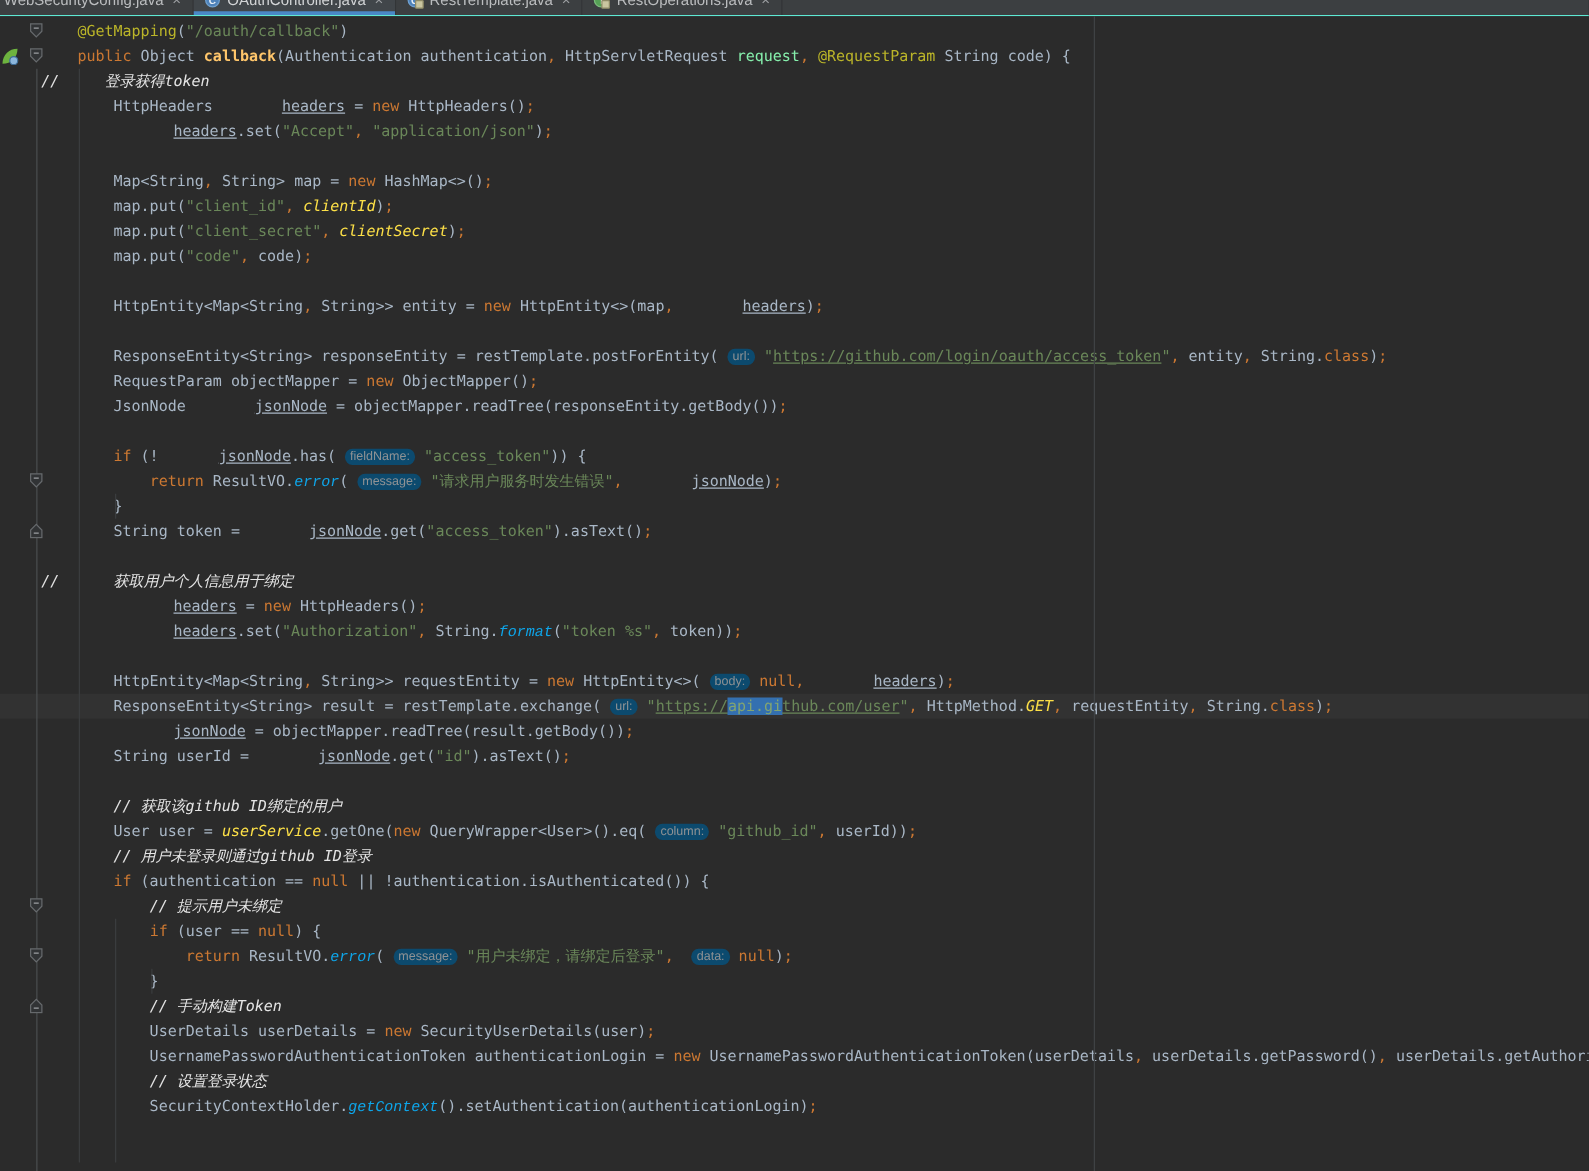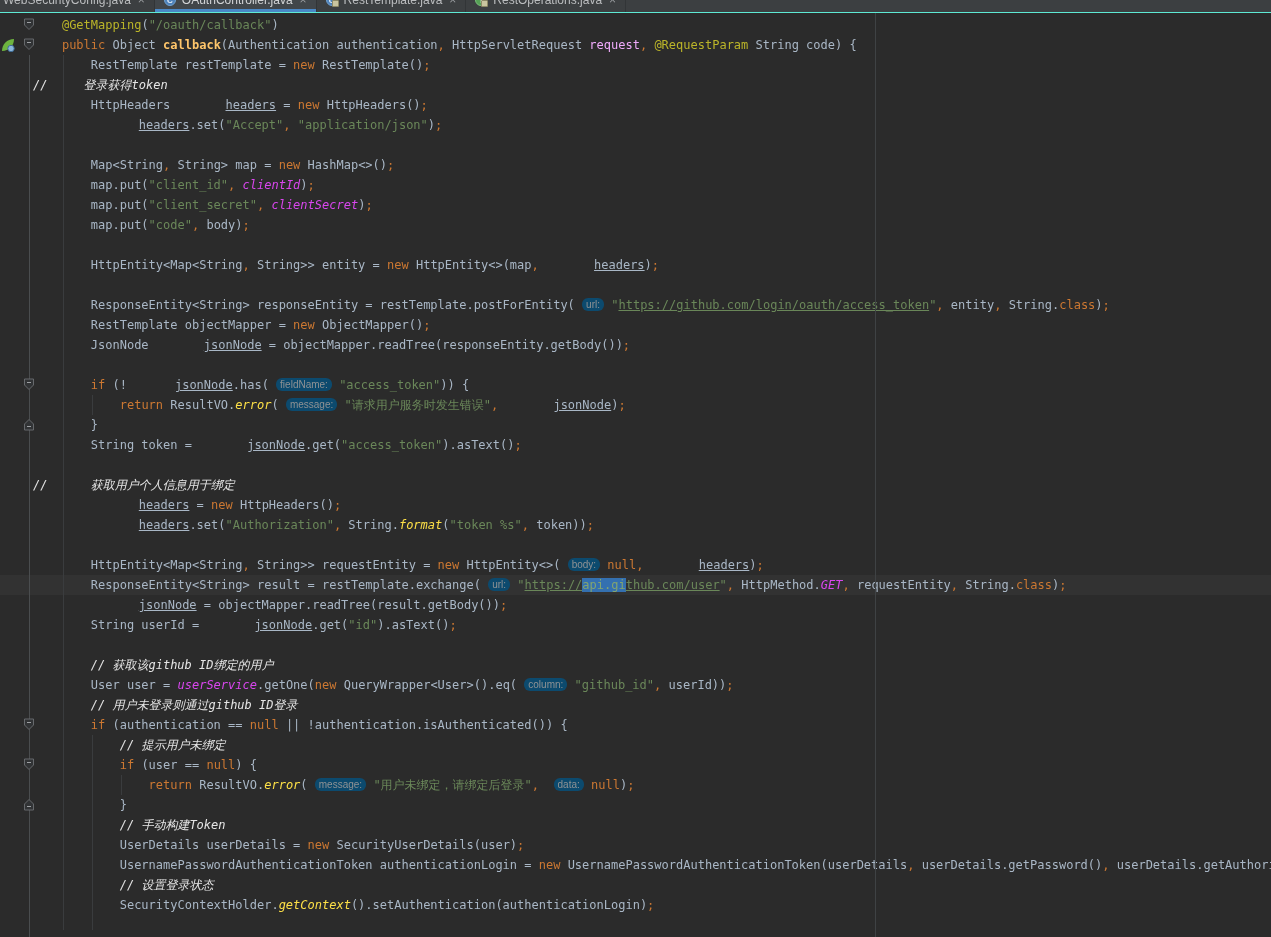--- a/index.html
+++ b/index.html
@@ -33,25 +33,25 @@
   .line.current{background:#323232;}
 
   
   .tk-p{color:#A9B7C6;}
   .tk-k{color:#CC7832;}
   .tk-an{color:#BBB529;}
   .tk-s{color:#6A8759;}
   .tk-su{color:#6A8759;text-decoration:underline;}
   .tk-selu{color:#83A571;background:#3470B0;}
   .tk-c{color:#e5e5e5;font-style:italic;}
-  .tk-f{color:#d946ef;font-style:italic;}
+  .tk-f{color:#fde047;font-style:italic;}
   .tk-m{color:#FFC66B;font-weight:bold;}
-  .tk-it{color:#fde047;font-style:italic;}
+  .tk-it{color:#0ea5e9;font-style:italic;font-family:Liberation Mono, monospace;}
   .tk-u{color:#A9B7C6;text-decoration:underline;padding-left:48px;}
-  .tk-dim{color:#f0abfc;}
+  .tk-dim{color:#86efac;}
   .tk-h{display:inline-block;background:#0c4a6e;color:#8F9294;border-radius:6px;
         font-family:"Liberation Sans","DejaVu Sans",sans-serif;font-size:10px;line-height:13px;
         padding:0 4px;vertical-align:1px;}
 
   
   #decor{position:absolute;left:0;top:0;width:1271px;height:937px;pointer-events:none;z-index:3;}
   .indent-guide{position:absolute;width:1px;background:#3A3C3E;}
   .margin-guide{position:absolute;width:1px;background:#3F4244;top:13px;bottom:0;}
   .fold-line{position:absolute;width:1px;background:#4A4D4F;}
   .fold-marker{position:absolute;left:23px;width:12px;height:13px;}
@@ -87,34 +87,33 @@
       <span class="tab-label">RestOperations.java</span>
       <span class="tab-close">×</span>
     </div>
   </div>
 </div>
 
 <div id="editor">
   <div id="code-lines">
       <div class="line"><span class="tk-p">    </span><span class="tk-an">@GetMapping</span><span class="tk-p">(</span><span class="tk-s">"/oauth/callback"</span><span class="tk-p">)</span></div>
       <div class="line"><span class="tk-p">    </span><span class="tk-k">public</span><span class="tk-p"> Object </span><span class="tk-m">callback</span><span class="tk-p">(Authentication authentication</span><span class="tk-k">,</span><span class="tk-p"> HttpServletRequest </span><span class="tk-dim">request</span><span class="tk-k">,</span><span class="tk-p"> </span><span class="tk-an">@RequestParam</span><span class="tk-p"> String code) {</span></div>
-      <div class="line"><span class="tk-p">        RestTemplate restTemplate = </span><span class="tk-k">new</span><span class="tk-p"> RestTemplate()</span><span class="tk-k">;</span></div>
       <div class="line"><span class="tk-c">//     登录获得token</span></div>
       <div class="line"><span class="tk-p">        HttpHeaders </span><span class="tk-u">headers</span><span class="tk-p"> = </span><span class="tk-k">new</span><span class="tk-p"> HttpHeaders()</span><span class="tk-k">;</span></div>
       <div class="line"><span class="tk-p">        </span><span class="tk-u">headers</span><span class="tk-p">.set(</span><span class="tk-s">"Accept"</span><span class="tk-k">,</span><span class="tk-p"> </span><span class="tk-s">"application/json"</span><span class="tk-p">)</span><span class="tk-k">;</span></div>
       <div class="line"></div>
       <div class="line"><span class="tk-p">        Map&lt;String</span><span class="tk-k">,</span><span class="tk-p"> String&gt; map = </span><span class="tk-k">new</span><span class="tk-p"> HashMap&lt;&gt;()</span><span class="tk-k">;</span></div>
       <div class="line"><span class="tk-p">        map.put(</span><span class="tk-s">"client_id"</span><span class="tk-k">,</span><span class="tk-p"> </span><span class="tk-f">clientId</span><span class="tk-p">)</span><span class="tk-k">;</span></div>
       <div class="line"><span class="tk-p">        map.put(</span><span class="tk-s">"client_secret"</span><span class="tk-k">,</span><span class="tk-p"> </span><span class="tk-f">clientSecret</span><span class="tk-p">)</span><span class="tk-k">;</span></div>
-      <div class="line"><span class="tk-p">        map.put(</span><span class="tk-s">"code"</span><span class="tk-k">,</span><span class="tk-p"> body)</span><span class="tk-k">;</span></div>
+      <div class="line"><span class="tk-p">        map.put(</span><span class="tk-s">"code"</span><span class="tk-k">,</span><span class="tk-p"> code)</span><span class="tk-k">;</span></div>
       <div class="line"></div>
       <div class="line"><span class="tk-p">        HttpEntity&lt;Map&lt;String</span><span class="tk-k">,</span><span class="tk-p"> String&gt;&gt; entity = </span><span class="tk-k">new</span><span class="tk-p"> HttpEntity&lt;&gt;(map</span><span class="tk-k">,</span><span class="tk-p"> </span><span class="tk-u">headers</span><span class="tk-p">)</span><span class="tk-k">;</span></div>
       <div class="line"></div>
       <div class="line"><span class="tk-p">        ResponseEntity&lt;String&gt; responseEntity = restTemplate.postForEntity( </span><span class="tk-h">url:</span><span class="tk-p"> </span><span class="tk-s">"</span><span class="tk-su">https://github.com/login/oauth/access_token</span><span class="tk-s">"</span><span class="tk-k">,</span><span class="tk-p"> entity</span><span class="tk-k">,</span><span class="tk-p"> String.</span><span class="tk-k">class</span><span class="tk-p">)</span><span class="tk-k">;</span></div>
-      <div class="line"><span class="tk-p">        RestTemplate objectMapper = </span><span class="tk-k">new</span><span class="tk-p"> ObjectMapper()</span><span class="tk-k">;</span></div>
+      <div class="line"><span class="tk-p">        RequestParam objectMapper = </span><span class="tk-k">new</span><span class="tk-p"> ObjectMapper()</span><span class="tk-k">;</span></div>
       <div class="line"><span class="tk-p">        JsonNode </span><span class="tk-u">jsonNode</span><span class="tk-p"> = objectMapper.readTree(responseEntity.getBody())</span><span class="tk-k">;</span></div>
       <div class="line"></div>
       <div class="line"><span class="tk-p">        </span><span class="tk-k">if</span><span class="tk-p"> (!</span><span class="tk-u">jsonNode</span><span class="tk-p">.has( </span><span class="tk-h">fieldName:</span><span class="tk-p"> </span><span class="tk-s">"access_token"</span><span class="tk-p">)) {</span></div>
       <div class="line"><span class="tk-p">            </span><span class="tk-k">return</span><span class="tk-p"> ResultVO.</span><span class="tk-it">error</span><span class="tk-p">( </span><span class="tk-h">message:</span><span class="tk-p"> </span><span class="tk-s">"请求用户服务时发生错误"</span><span class="tk-k">,</span><span class="tk-p"> </span><span class="tk-u">jsonNode</span><span class="tk-p">)</span><span class="tk-k">;</span></div>
       <div class="line"><span class="tk-p">        }</span></div>
       <div class="line"><span class="tk-p">        String token = </span><span class="tk-u">jsonNode</span><span class="tk-p">.get(</span><span class="tk-s">"access_token"</span><span class="tk-p">).asText()</span><span class="tk-k">;</span></div>
       <div class="line"></div>
       <div class="line"><span class="tk-c">//      获取用户个人信息用于绑定</span></div>
       <div class="line"><span class="tk-p">        </span><span class="tk-u">headers</span><span class="tk-p"> = </span><span class="tk-k">new</span><span class="tk-p"> HttpHeaders()</span><span class="tk-k">;</span></div>
       <div class="line"><span class="tk-p">        </span><span class="tk-u">headers</span><span class="tk-p">.set(</span><span class="tk-s">"Authorization"</span><span class="tk-k">,</span><span class="tk-p"> String.</span><span class="tk-it">format</span><span class="tk-p">(</span><span class="tk-s">"token %s"</span><span class="tk-k">,</span><span class="tk-p"> token))</span><span class="tk-k">;</span></div>

